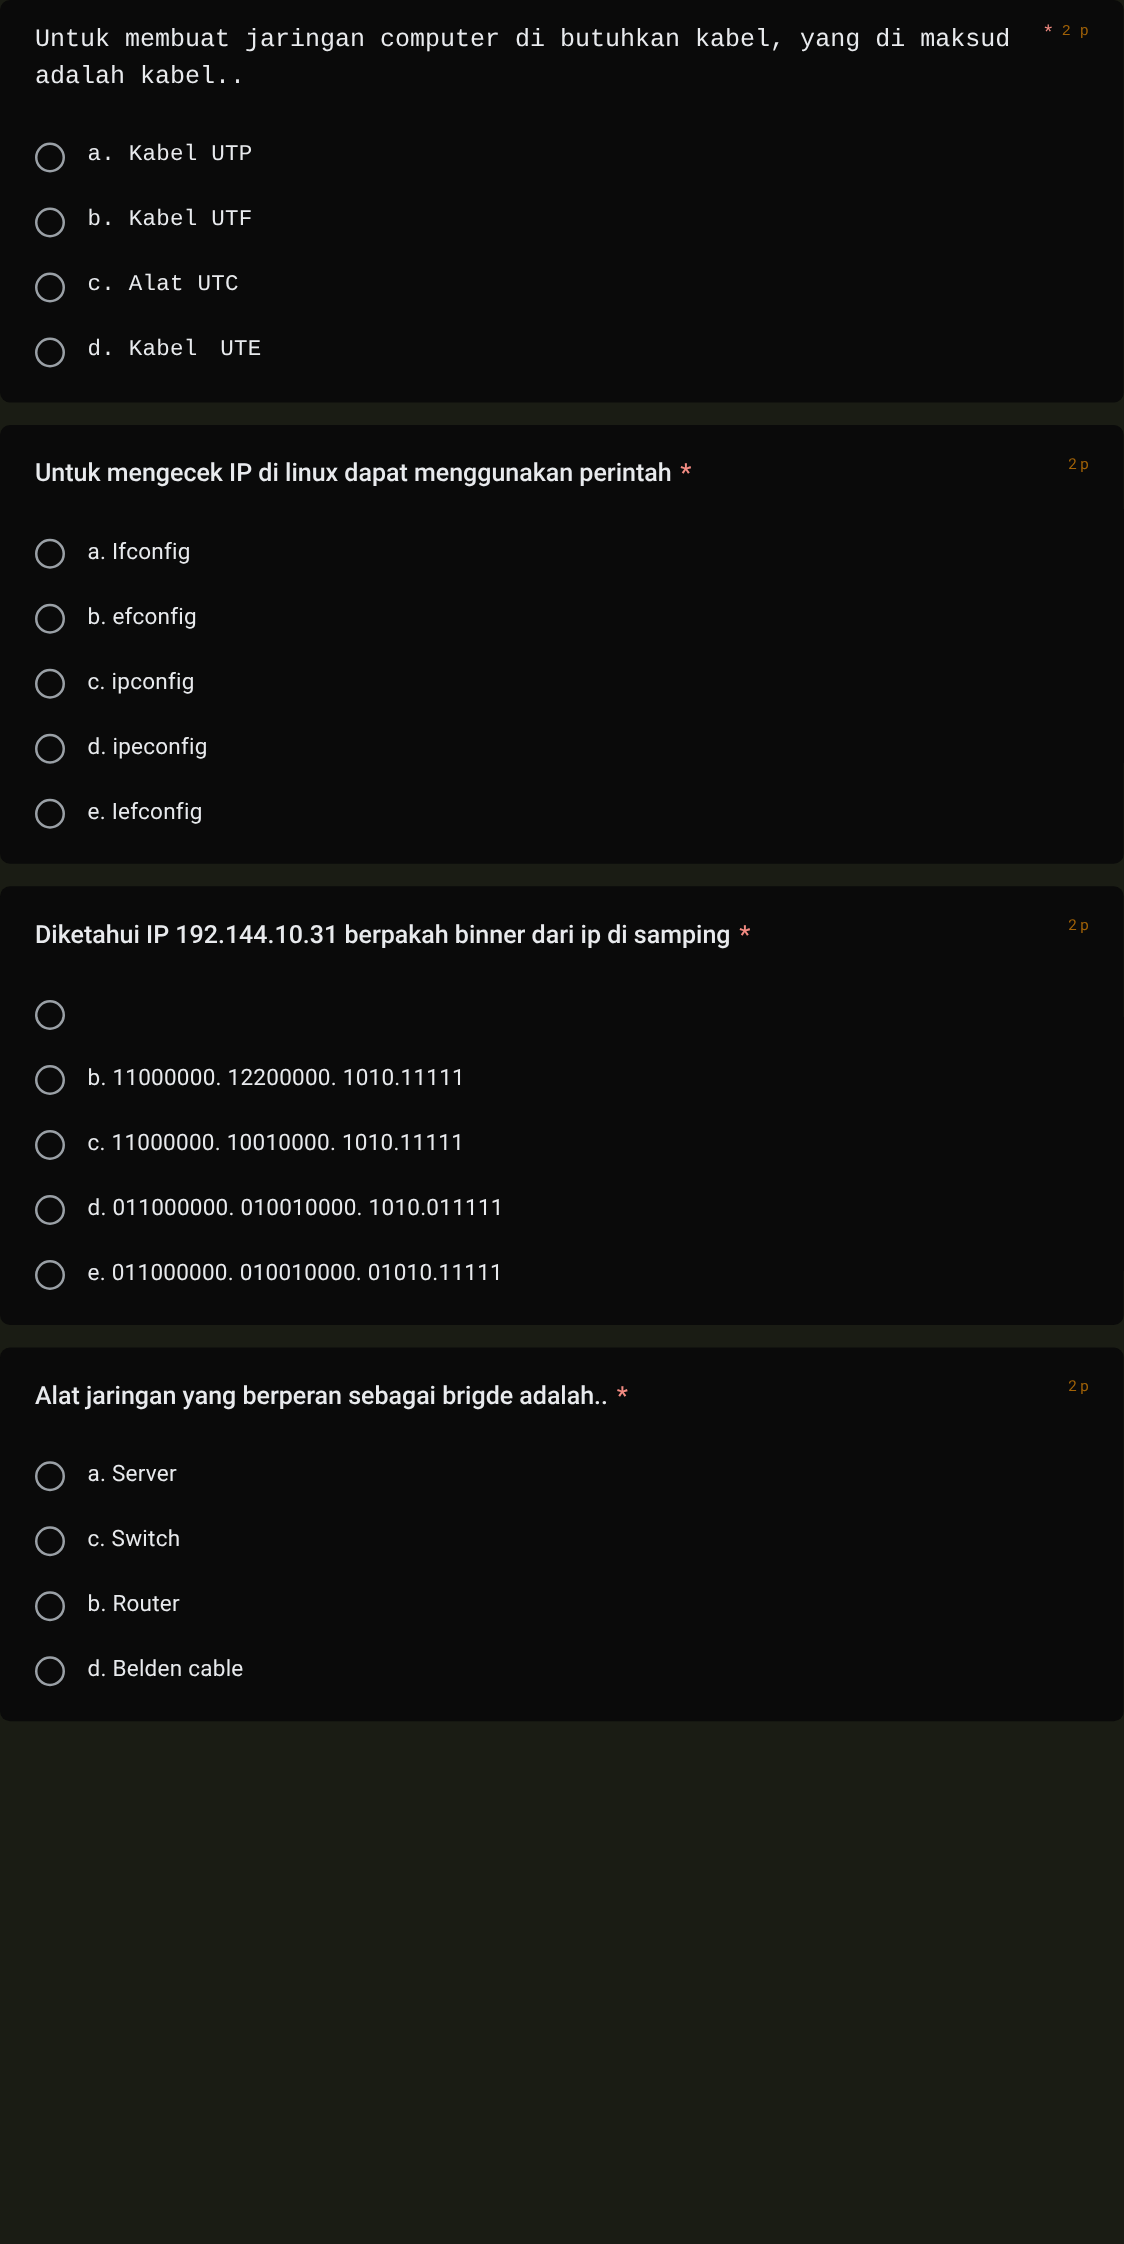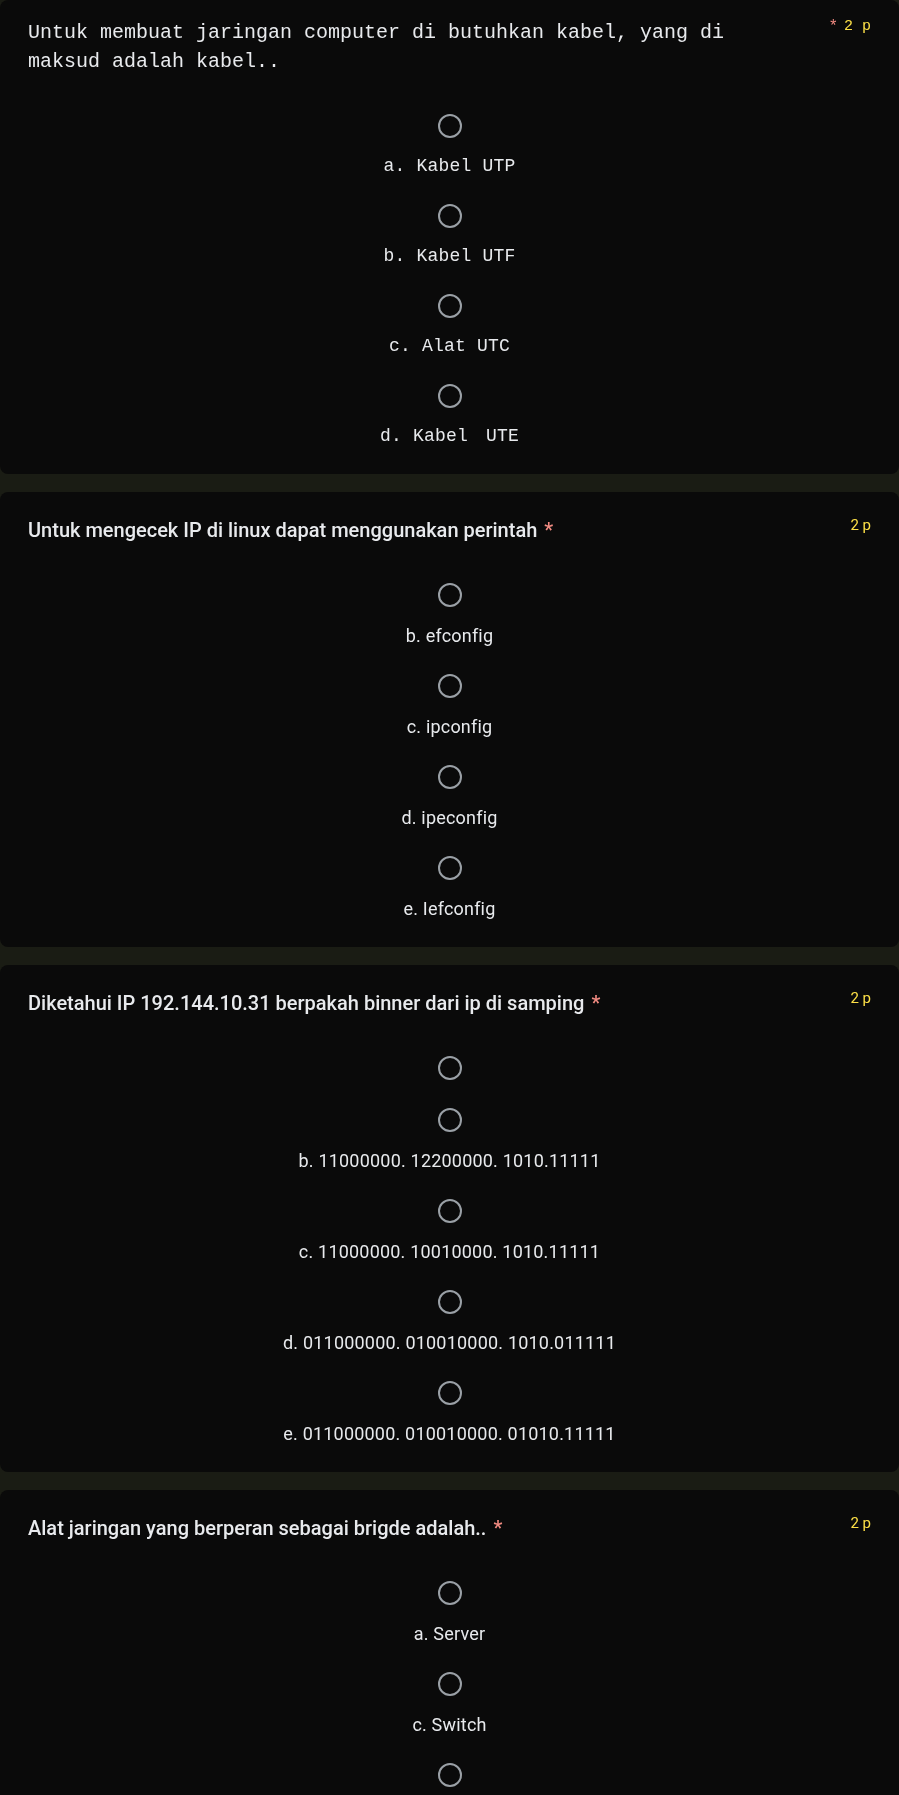--- a/index.html
+++ b/index.html
@@ -28,32 +28,30 @@
     font-weight: 500;
     color: #e8eaed;
     line-height: 1.45;
     flex: 1;
   }
   .asterisk {
     color: #f28b82;
     margin-left: 2px;
   }
   .points {
-    color: #fde047;
-    font-size: 15px;
+    color: #a16207;
+    font-size: 12px;
     white-space: nowrap;
     flex-shrink: 0;
   }
   .option {
     display: flex;
-    align-items: center;
     gap: 18px;
     margin-bottom: 28px;
     cursor: pointer;
-    flex-direction: column;
   }
   .option:last-child { margin-bottom: 0; }
   .radio {
     width: 24px;
     height: 24px;
     border: 2.5px solid #9aa0a6;
     border-radius: 50%;
     flex-shrink: 0;
   }
   .option-label {
@@ -96,20 +94,24 @@
 </div>
 
 <div class="card">
   <div class="card-header">
     <div class="question-text">
       <span>Untuk mengecek IP di linux dapat menggunakan perintah</span>
       <span class="asterisk">*</span>
     </div>
     <span class="points">2 p</span>
   </div>
+  <div class="option">
+      <span class="radio"></span>
+      <span class="option-label">a. Ifconfig</span>
+    </div>
   <div class="option">
       <span class="radio"></span>
       <span class="option-label">b. efconfig</span>
     </div>
   <div class="option">
       <span class="radio"></span>
       <span class="option-label">c. ipconfig</span>
     </div>
   <div class="option">
       <span class="radio"></span>

